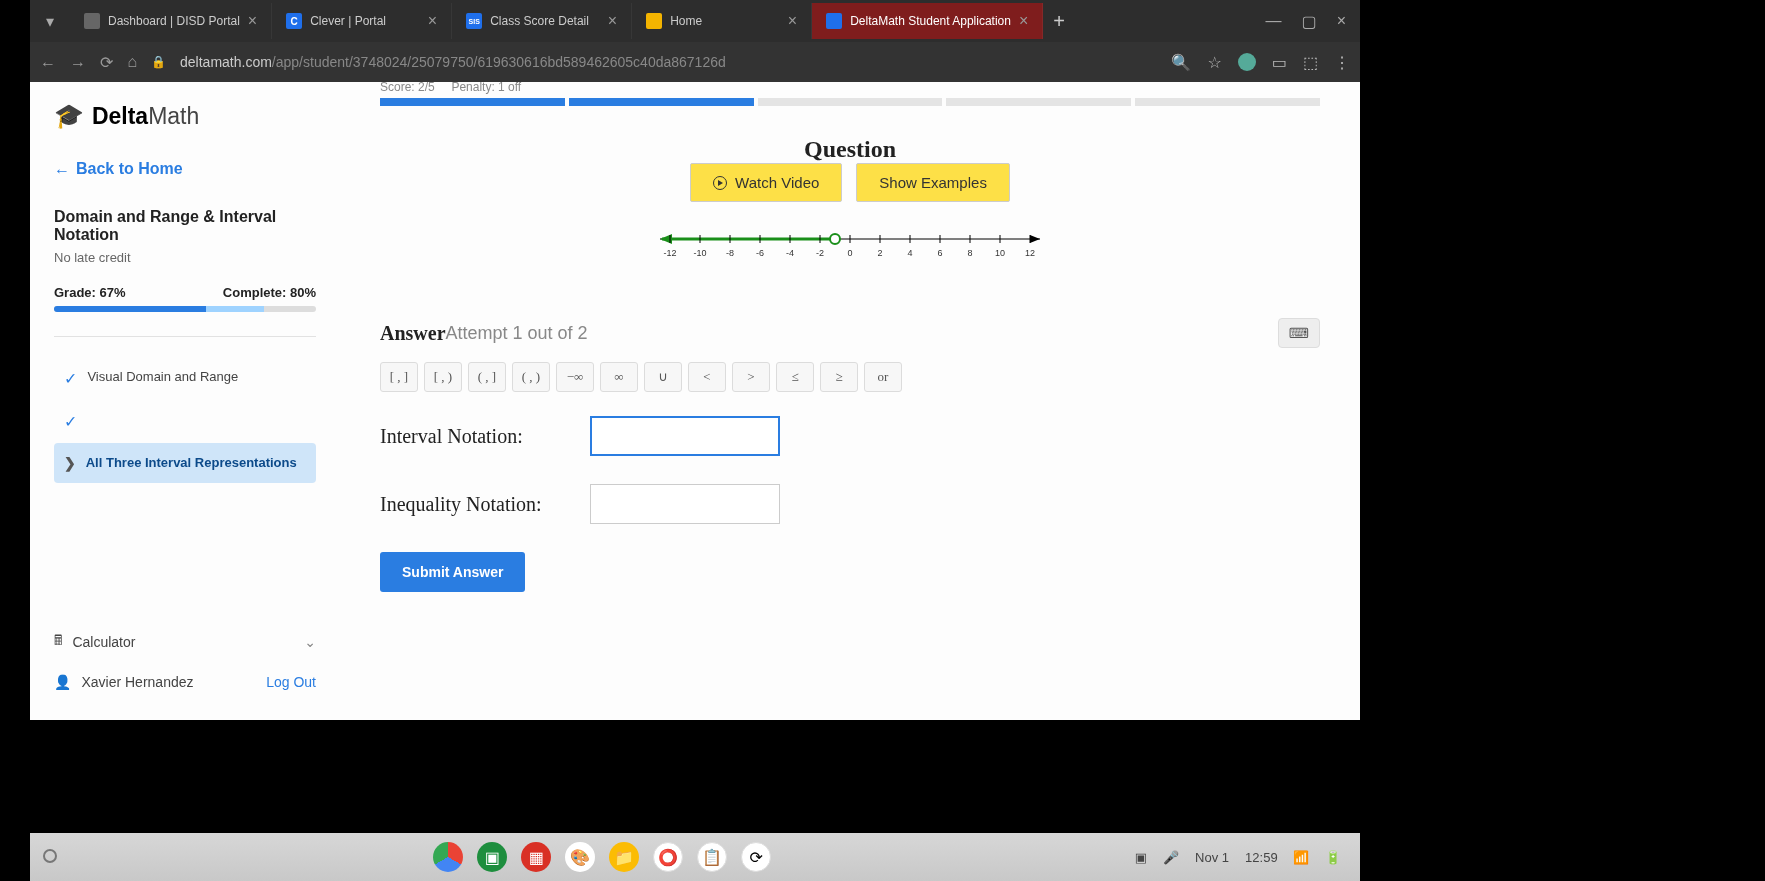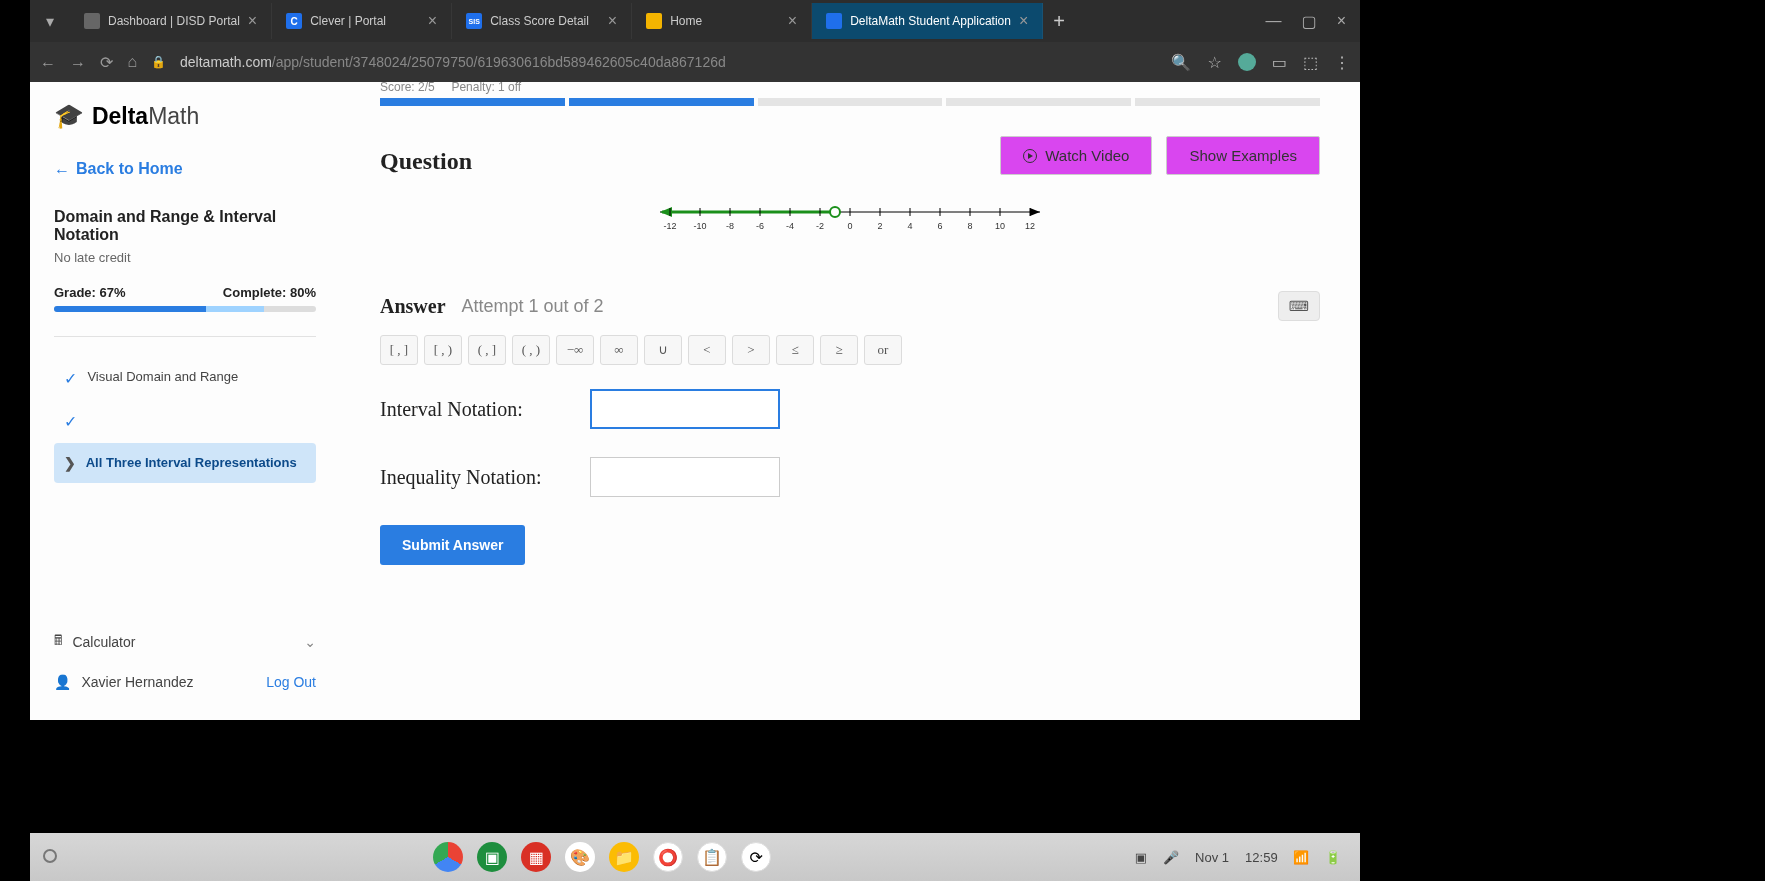--- a/index.html
+++ b/index.html
@@ -3,21 +3,21 @@
 <meta charset="utf-8">
 <style>
 * { box-sizing: border-box; margin: 0; padding: 0; }
 body { font-family: Arial, Helvetica, sans-serif; background:#000; width:1765px; height:881px; overflow:hidden; position:relative; }
 
 
 .browser { position:absolute; top:0; left:30px; width:1330px; height:720px; background:#f5f5f5; border-radius:0 0 2px 2px; }
 .tab-strip { display:flex; align-items:center; height:42px; background:#2d2d2d; }
 .tab-strip .dropdown-caret { width:40px; text-align:center; color:#aaa; cursor:pointer;}
 .tab { display:flex; align-items:center; gap:8px; padding:0 14px; height:36px; color:#ccc; font-size:12px; border-right:1px solid rgba(255,255,255,.05); cursor:pointer; min-width:180px; }
-.tab.active { background:#0c4a6e; color:#fff; }
+.tab.active { background:#7f1d1d; color:#fff; }
 .tab .favicon { width:16px; height:16px; border-radius:2px; display:inline-flex; align-items:center; justify-content:center; font-size:10px; font-weight:bold;}
 .tab .close { margin-left:auto; color:#999; font-size:16px; }
 .tab-strip .new-tab { color:#ccc; padding:0 10px; font-size:20px; cursor:pointer; }
 .tab-strip .win-controls { margin-left:auto; display:flex; gap:20px; padding-right:14px; color:#aaa; }
 .win-controls span { cursor:pointer; }
 
 .addr-bar { display:flex; align-items:center; height:40px; background:#333; color:#ccc; padding:0 10px; gap:14px; }
 .addr-bar .nav-btn { font-size:16px; color:#999; cursor:pointer; }
 .url { flex:1; font-size:14px; color:#ccc; }
 .url .path { color:#888; }
@@ -51,33 +51,33 @@
 .footer-row .left { display:flex; align-items:center; gap:10px; }
 .footer-row .caret { color:#888; }
 .logout { color:#2a7de1; cursor:pointer; }
 
 .main { flex:1; padding:0 40px 20px 40px; position:relative; overflow:hidden; }
 .score-bar { font-size:12px; color:#888; margin-top:-2px; margin-bottom:4px;}
 .seg-bar { display:flex; gap:4px; margin-bottom:20px; }
 .seg { height:8px; flex:1; background:#e4e4e4; }
 .seg.filled { background:#2a7de1; }
 
-.q-head { display:flex; justify-content:space-between; align-items:flex-end; margin:30px 0 22px 0; }
+.q-head { display:flex; justify-content:space-between; align-items:center; margin:30px 0 22px 0;flex-direction:column; }
 .q-title { font-family: Georgia, serif; font-size:24px; color:#222; font-weight:600;}
 .q-actions { display:flex; gap:14px; }
-.btn-outline { border:1px solid #ccc; background:#d946ef; padding:10px 22px; font-size:15px; color:#333; cursor:pointer; border-radius:2px; display:flex; align-items:center; gap:8px;}
+.btn-outline { border:1px solid #ccc; background:#fde047; padding:10px 22px; font-size:15px; color:#333; cursor:pointer; border-radius:2px; display:flex; align-items:center; gap:8px;}
 .btn-outline .play{display:inline-block;width:14px;height:14px;border:1px solid #333;border-radius:50%;position:relative;}
 .btn-outline .play::after{content:"";position:absolute;left:4px;top:3px;border-left:5px solid #333;border-top:3px solid transparent;border-bottom:3px solid transparent;}
 
 .prompt { font-family: Georgia, serif; font-size:22px; color:#222; margin-bottom:30px; }
 
 .numberline { margin:0 auto 50px auto; width:400px; position:relative; }
 .numberline svg { width:100%; }
 
-.ans-head { display:flex; align-items:center; gap:16px; margin-bottom:14px;}
+.ans-head { display:flex; align-items:center; margin-bottom:14px;}
 .ans-title { font-family: Georgia, serif; font-size:20px; font-weight:700; color:#222; }
 .attempt { color:#888; font-size:18px; }
 .kb-icon { margin-left:auto; border:1px solid #ddd; background:#eee; padding:6px 10px; border-radius:4px; cursor:pointer; color:#555; font-size:14px;}
 
 .sym-row { display:flex; gap:6px; margin-bottom:24px; }
 .sym-btn { border:1px solid #dcdcdc; background:#f7f7f7; min-width:38px; height:30px; font-size:13px; color:#555; cursor:pointer; border-radius:3px; font-family: Georgia, serif;}
 
 .field-row { display:flex; align-items:center; gap:20px; margin-bottom:28px; }
 .field-label { font-family: Georgia, serif; font-size:20px; color:#222; min-width:190px;}
 .field-input { width:190px; height:40px; border:1px solid #ccc; padding:4px 8px; font-size:16px;}

